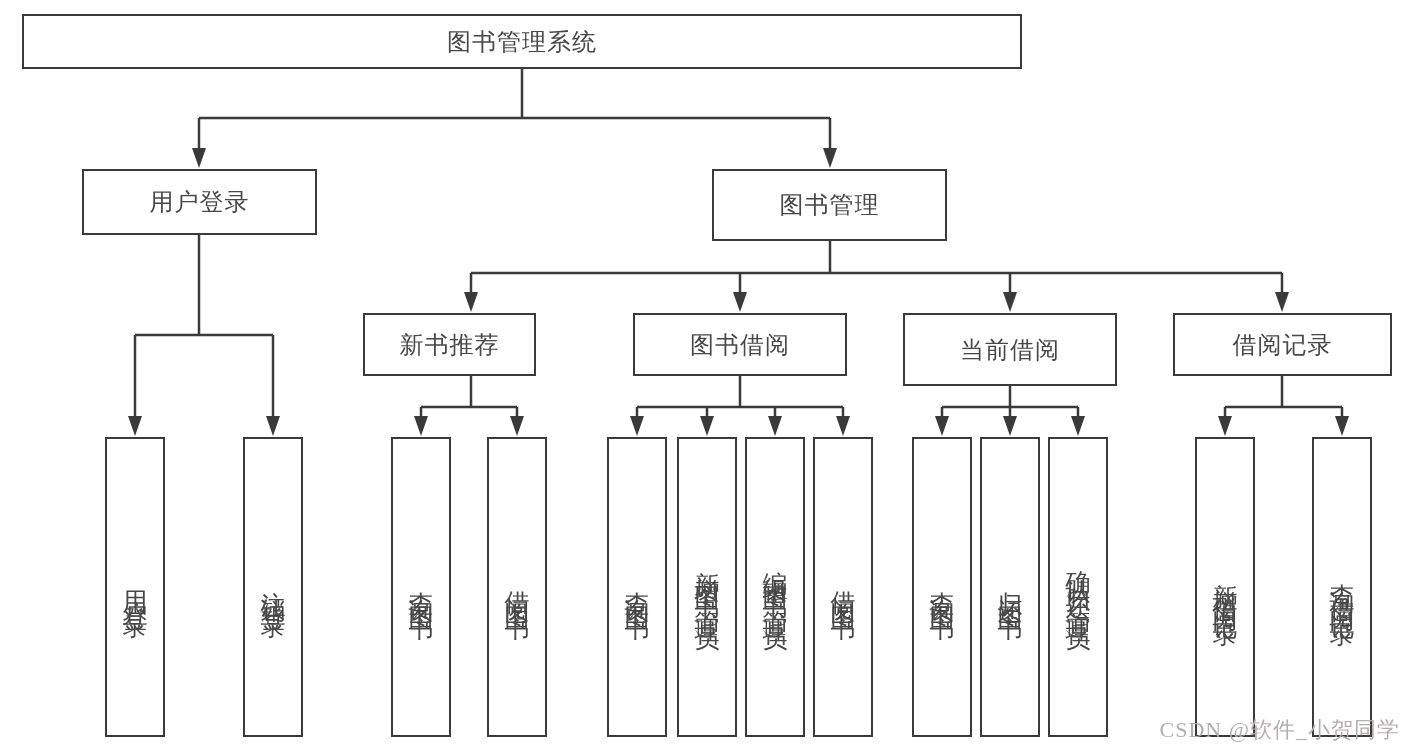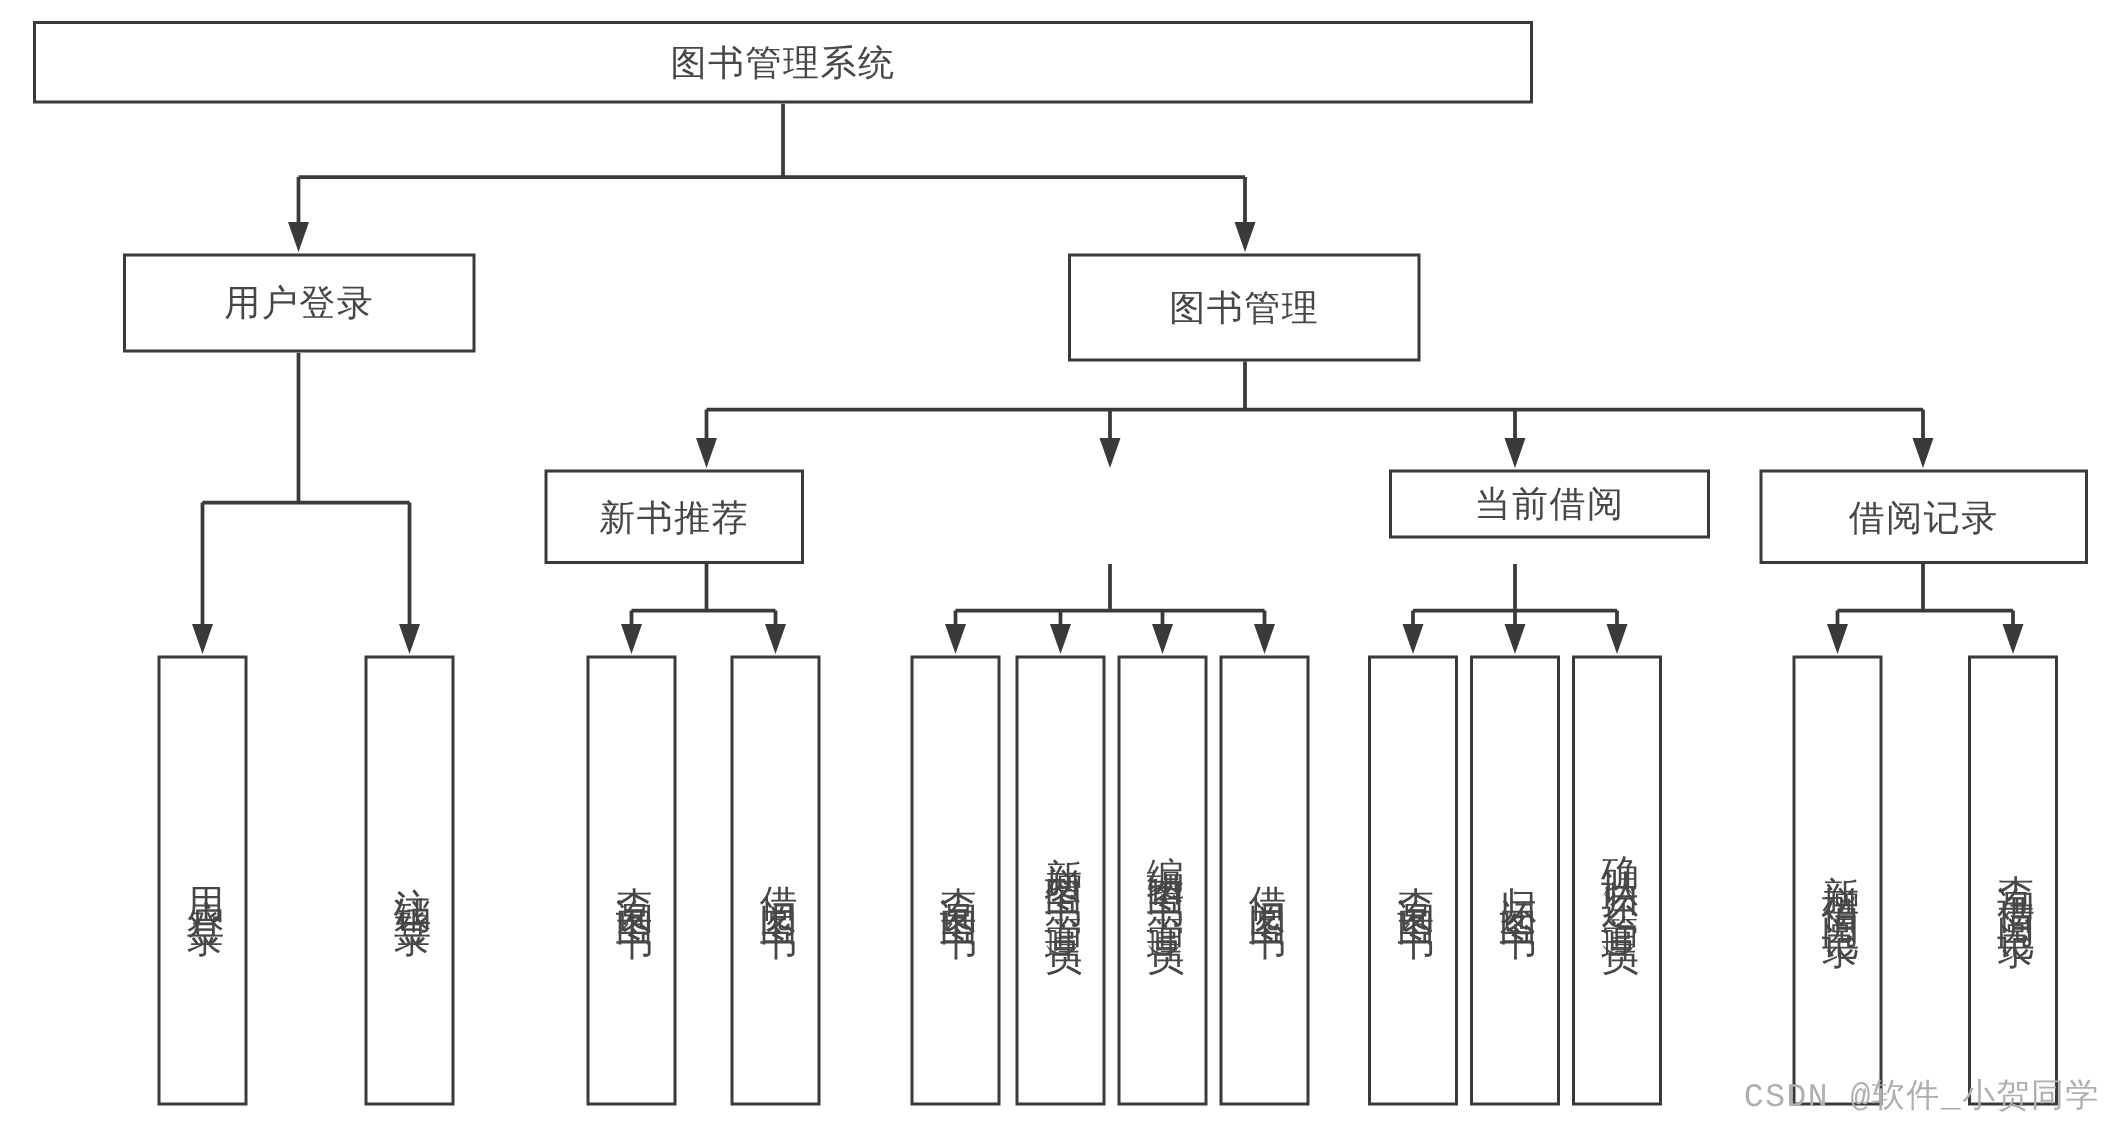--- a/index.html
+++ b/index.html
@@ -1,21 +1,21 @@
 <!DOCTYPE html>
 <html><head>
 <meta charset="utf-8">
 <style>
   html,body{margin:0;padding:0;background:#ffffff;}
   .stage{
     position:relative;
     width:1405px;height:747px;
     background:#ffffff;
     overflow:hidden;
-    font-family:Liberation Mono, monospace;
+    font-family:Liberation Serif, serif;
   }
   .connectors{
     position:absolute;left:0;top:0;width:1405px;height:747px;
   }
   .node{
     position:absolute;
     box-sizing:border-box;
     background:#ffffff;
     border:2px solid #3a3a3a;
     display:flex;
@@ -117,21 +117,24 @@
   <div class="node h" style="left:82px;top:169px;width:235px;height:66px">
     <span>用户登录</span>
   </div>
   <div class="node h" style="left:712px;top:169px;width:235px;height:72px">
     <span>图书管理</span>
   </div>
 
   <div class="node h" style="left:363px;top:313px;width:173px;height:63px">
     <span>新书推荐</span>
   </div>
-  <div class="node h" style="left:926px;top:313px;width:214px;height:46px">
+  <div class="node h" style="left:633px;top:313px;width:214px;height:63px">
+    <span>图书借阅</span>
+  </div>
+  <div class="node h" style="left:903px;top:313px;width:214px;height:73px">
     <span>当前借阅</span>
   </div>
   <div class="node h" style="left:1173px;top:313px;width:219px;height:63px">
     <span>借阅记录</span>
   </div>
 
   <div class="node v" style="left:105px;top:437px;width:60px;height:300px">
     <span>用户登录</span>
   </div>
   <div class="node v" style="left:243px;top:437px;width:60px;height:300px">

